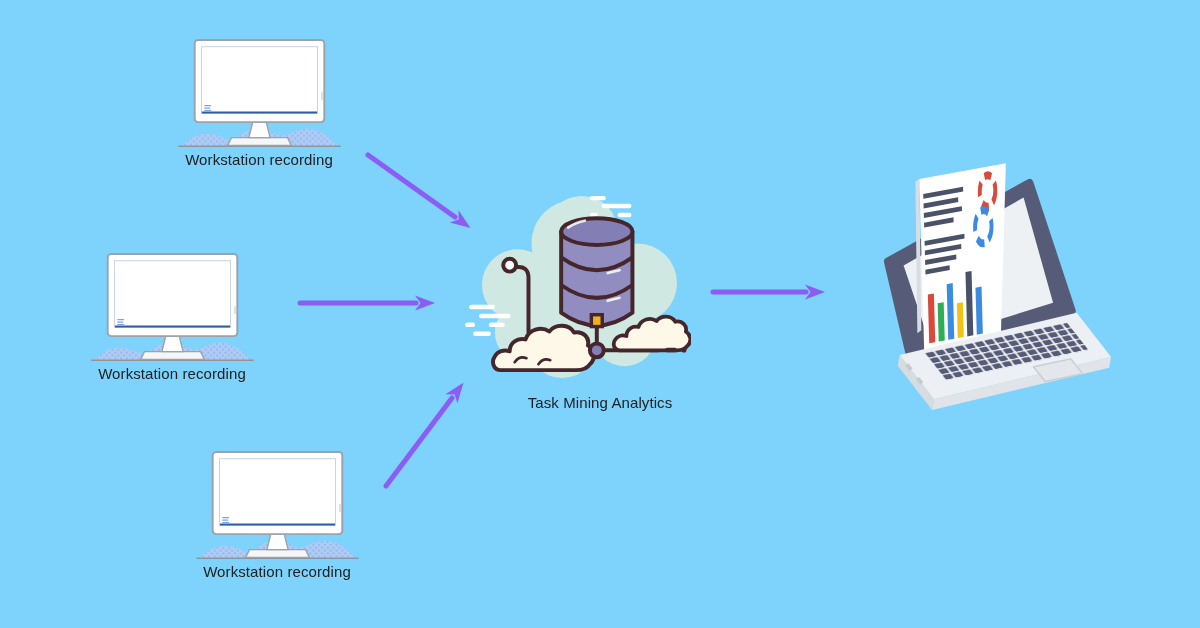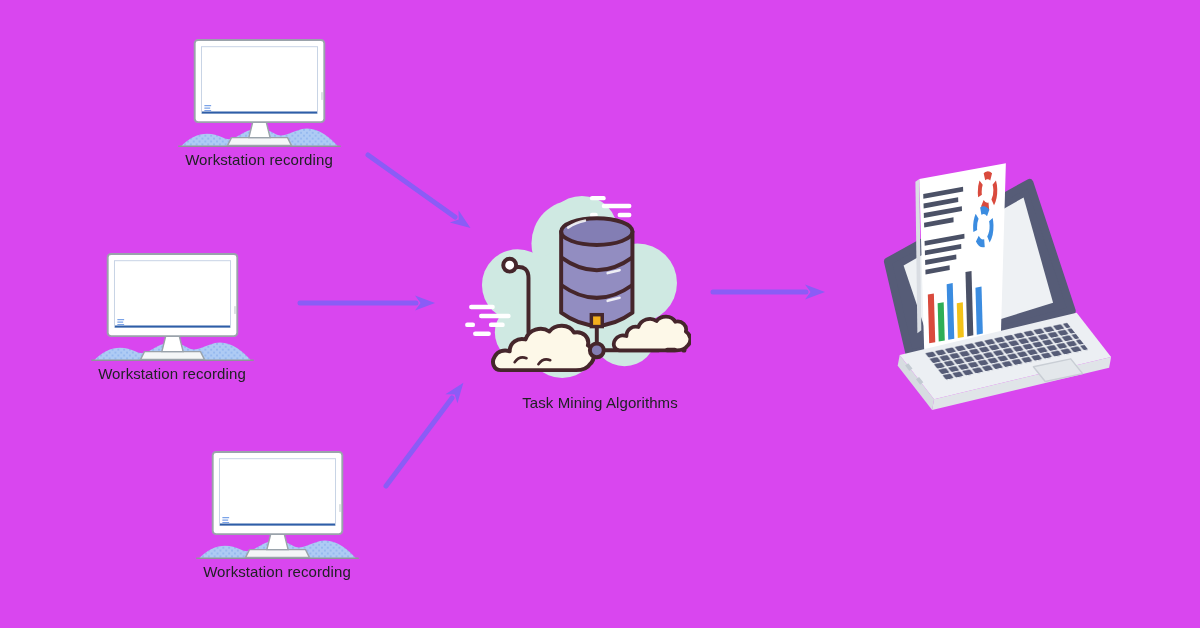--- a/index.html
+++ b/index.html
@@ -1,19 +1,19 @@
 <!DOCTYPE html>
 <html><head>
 <meta charset="utf-8">
 <style>
   html,body{margin:0;padding:0;background:#ffffff;}
   #canvas{
     position:relative;
     width:1200px;height:628px;
-    background:#d946ef;
+    background:#7dd3fc;
     overflow:hidden;
     font-family:"Liberation Sans", sans-serif;
   }
   .node-icon{position:absolute;}
   .node-label{
     position:absolute;
     text-align:center;
     font-size:15px;
     line-height:1.34;
     color:#202124;
@@ -115,21 +115,21 @@
     <use href="#cloudshape" transform="translate(30,186)" fill="#fdf8e8" stroke="#45262b" stroke-width="4" stroke-linejoin="round"></use>
     <use href="#cloudshape" transform="translate(152,166) scale(0.76)" fill="#fdf8e8" stroke="#45262b" stroke-width="5" stroke-linejoin="round"></use>
     <g stroke="#45262b" stroke-width="2.6" fill="none" stroke-linecap="round">
       <path d="M52,178 Q57,171 64,174"></path>
       <path d="M76,180 Q81,173 88,176"></path>
     </g>
     <rect x="204" y="163.5" width="12" height="4.5" rx="2.2" fill="#45262b"></rect>
     <circle cx="223" cy="165.7" r="2.6" fill="#45262b"></circle>
     <circle cx="135" cy="166" r="7" fill="#837eb4" stroke="#45262b" stroke-width="4"></circle>
   </svg>
-  <div class="node-label" style="left:500px;top:393px;width:200px">Task Mining Algorithms</div>
+  <div class="node-label" style="left:500px;top:393px;width:200px">Task Mining Analytics</div>
 
   <svg class="node-icon" style="left:880px;top:163px" width="236" height="256" viewBox="0 0 240 260">
 
     <polygon points="8,100 152,20 195,150 30,194" fill="#565c77" stroke="#565c77" stroke-width="8" stroke-linejoin="round"></polygon>
     <polygon points="24,104 146,35 176,142 50,181" fill="#eef1f4"></polygon>
 
     <polygon points="36,19 40,16 42,170 38,173" fill="#d9dde3"></polygon>
     <polygon points="40,16 128,0 123,172 45,193" fill="#ffffff"></polygon>
     <g transform="matrix(0.88,-0.16,0.05,1.77,40,16)">
       <circle cx="78" cy="14" r="9" fill="none" stroke="#d94a3d" stroke-width="4.5" stroke-dasharray="8 5"></circle>

